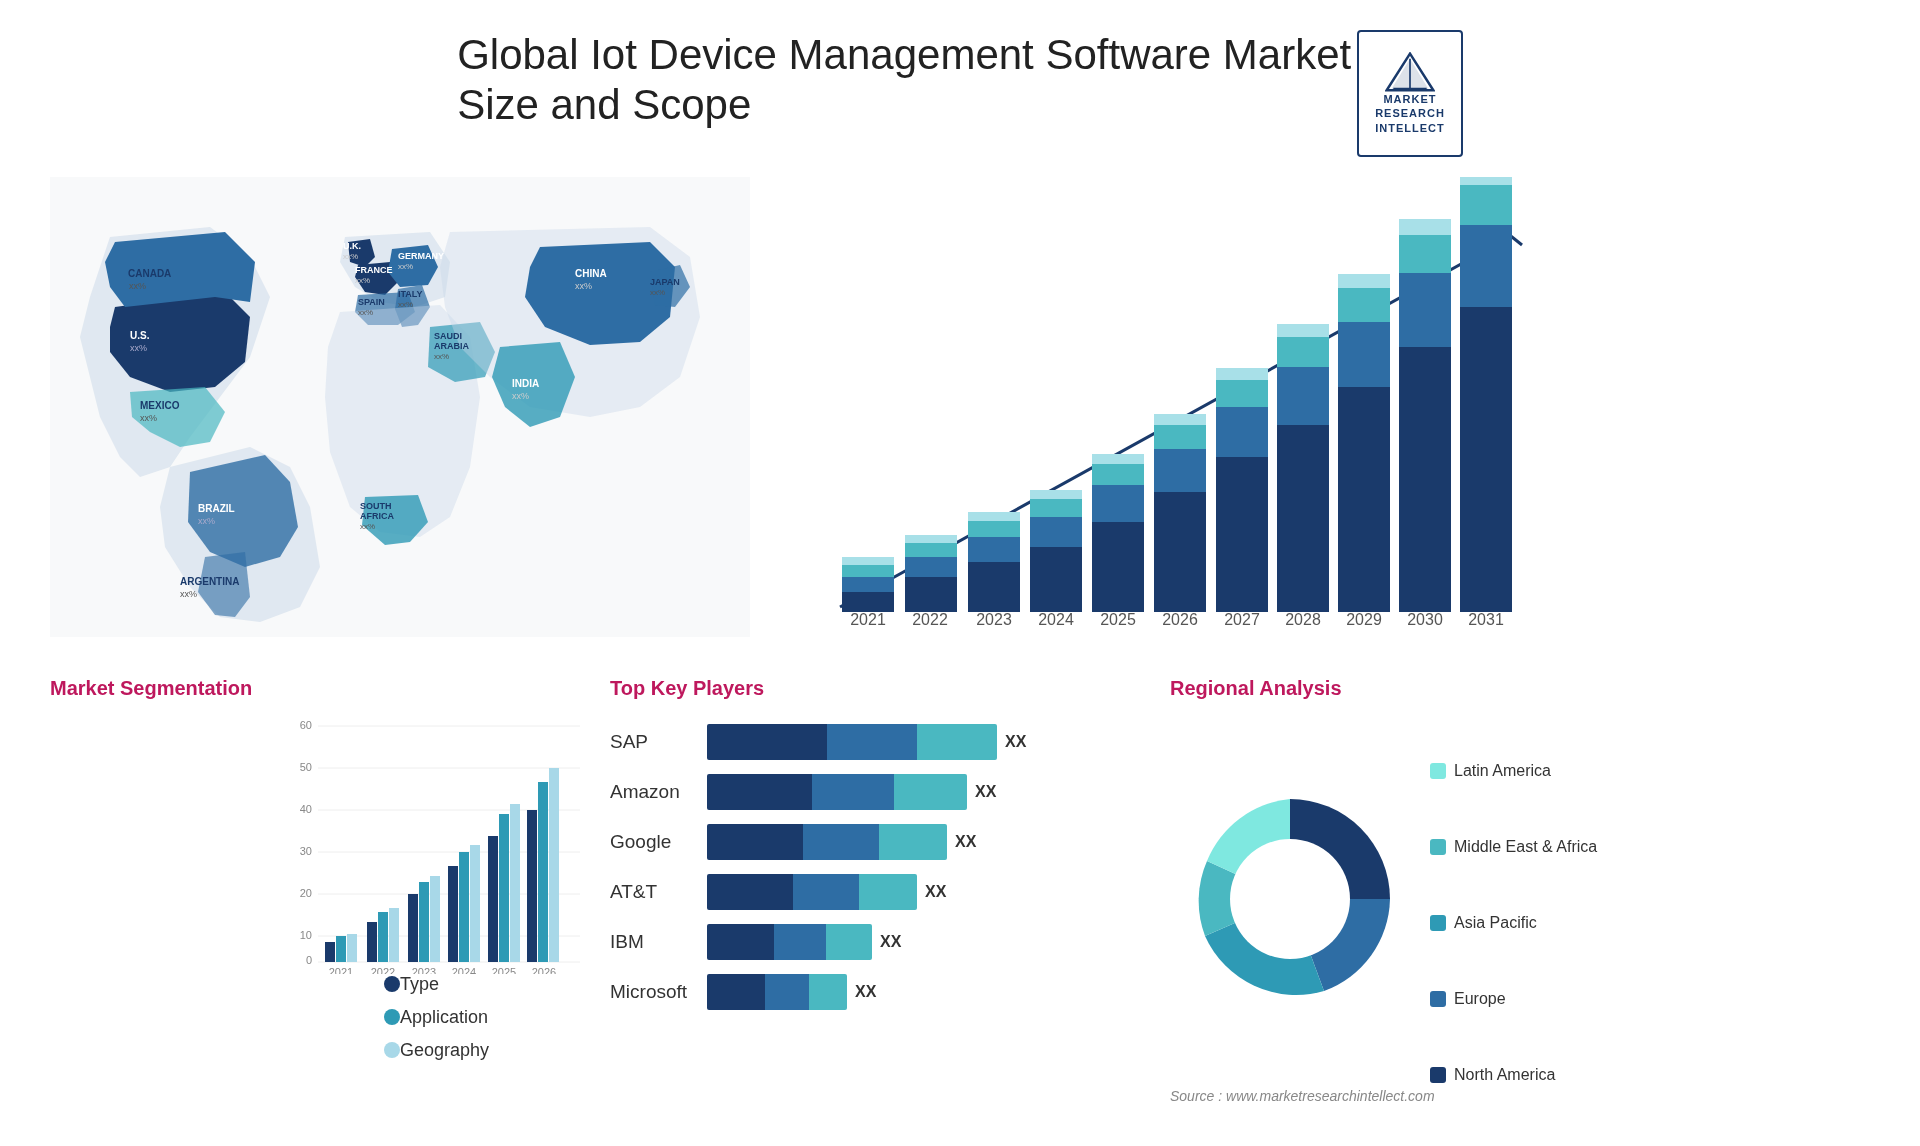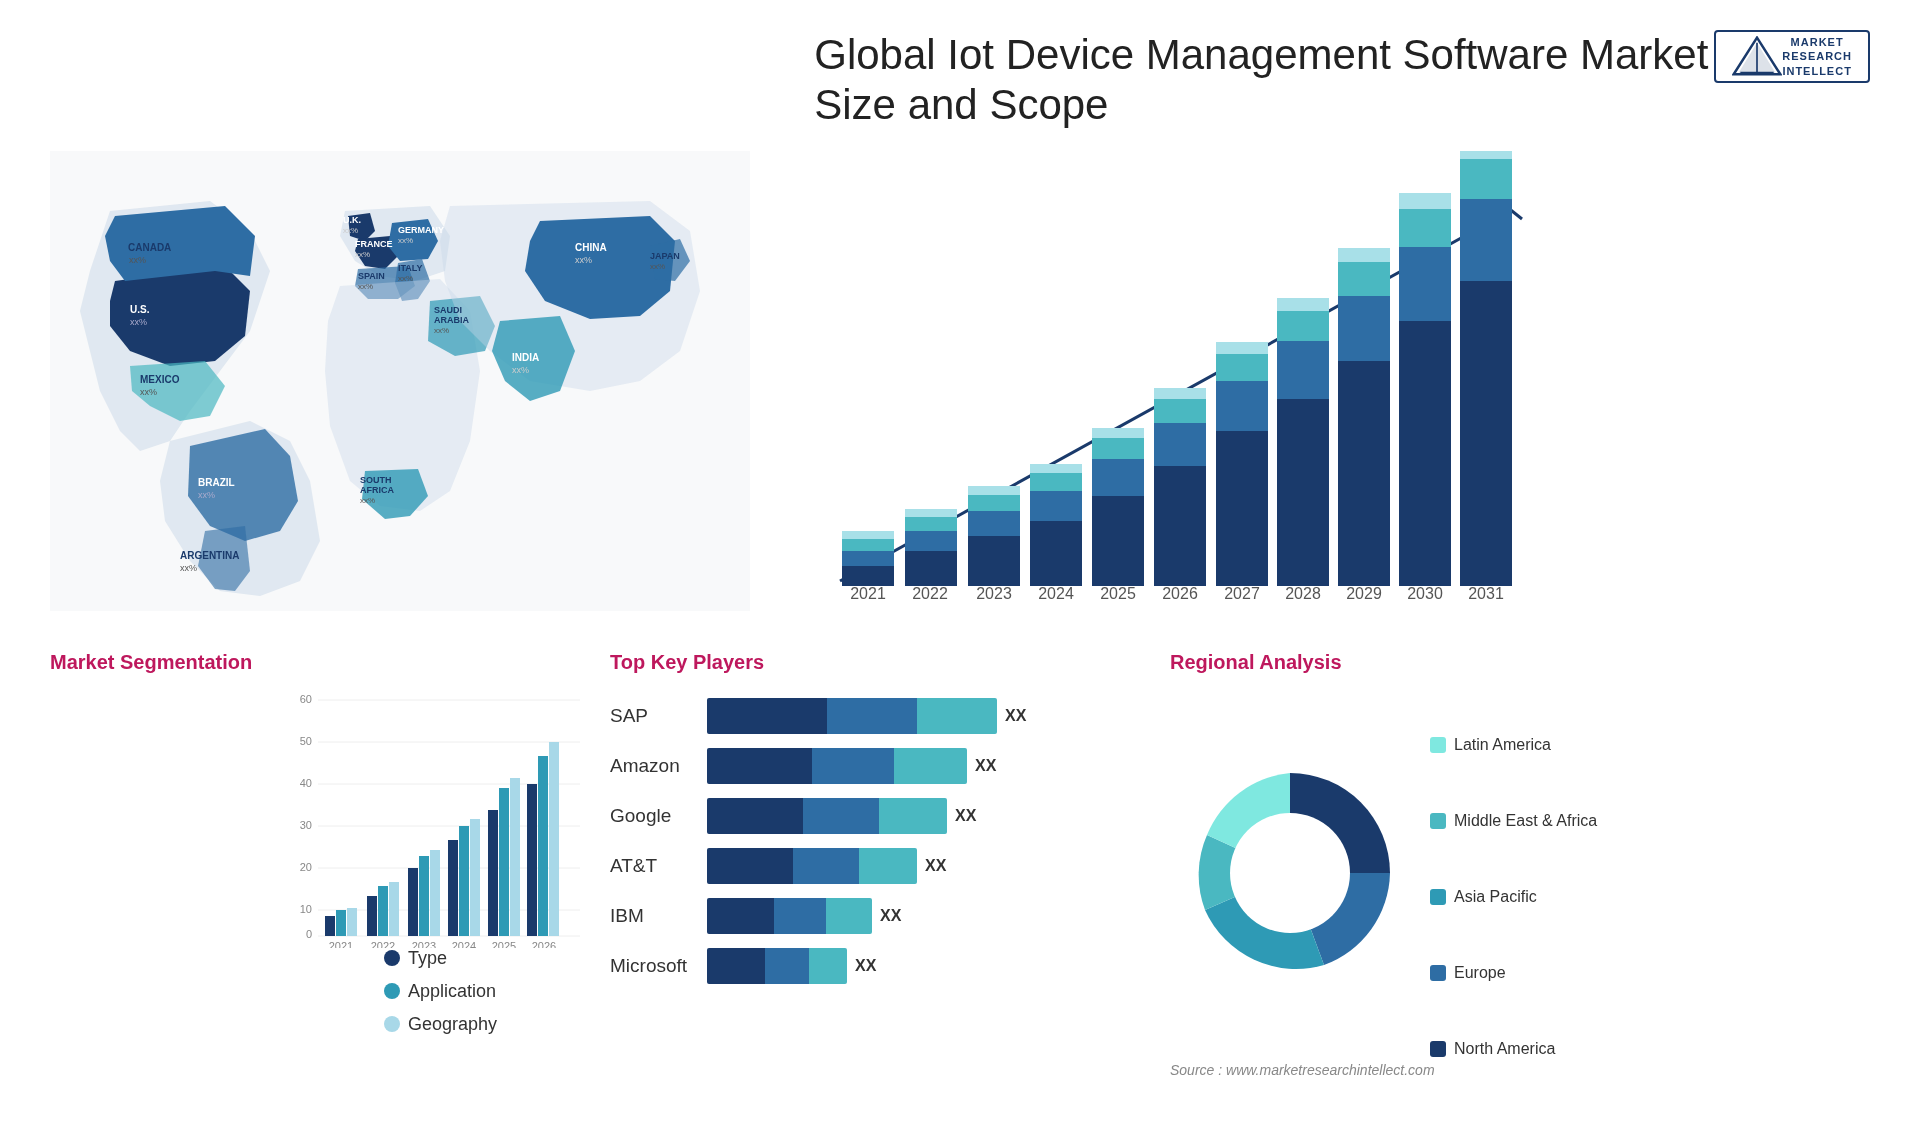--- a/index.html
+++ b/index.html
@@ -15,37 +15,37 @@
     .page-container {
       width: 1920px;
       height: 1146px;
       padding: 30px 50px;
       background: #fff;
     }
 
     
     .header {
       display: flex;
-      justify-content: flex-end;
+      justify-content: center;
       align-items: flex-start;
       margin-bottom: 20px;
     }
     .page-title {
       font-size: 42px;
       font-weight: 300;
       color: #222;
       max-width: 900px;
       line-height: 1.2;
     }
     .logo-box {
       display: flex;
-      flex-direction: row;
+      flex-direction: column;
       align-items: center;
       border: 2px solid #1a3a6b;
-      padding: 3px 16px;
+      padding: 20px 16px;
       border-radius: 4px;
     }
     .logo-icon {
       width: 50px;
       height: 40px;
     }
     .logo-text {
       text-align: center;
       font-size: 11px;
       font-weight: bold;
@@ -96,21 +96,21 @@
       width: 40%;
       display: flex;
       flex-direction: column;
       gap: 12px;
       justify-content: center;
       padding-left: 10px;
     }
     .legend-item {
       display: flex;
       align-items: center;
-      gap: 8px;
+      gap: 0;
       font-size: 18px;
       color: #333;
     }
     .legend-dot {
       width: 16px;
       height: 16px;
       border-radius: 50%;
       flex-shrink: 0;
     }
 

